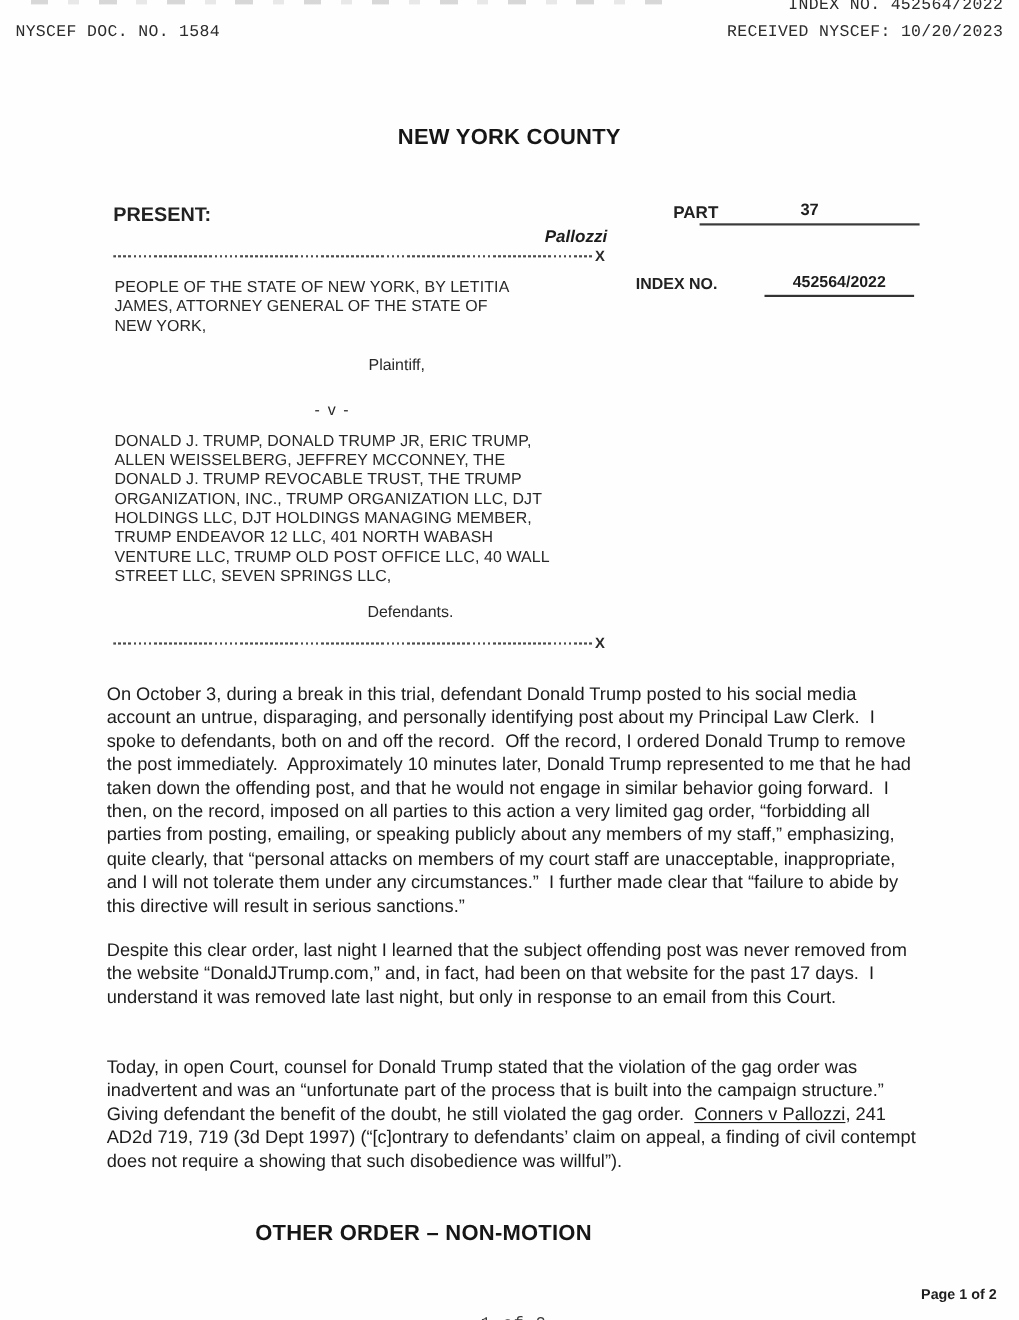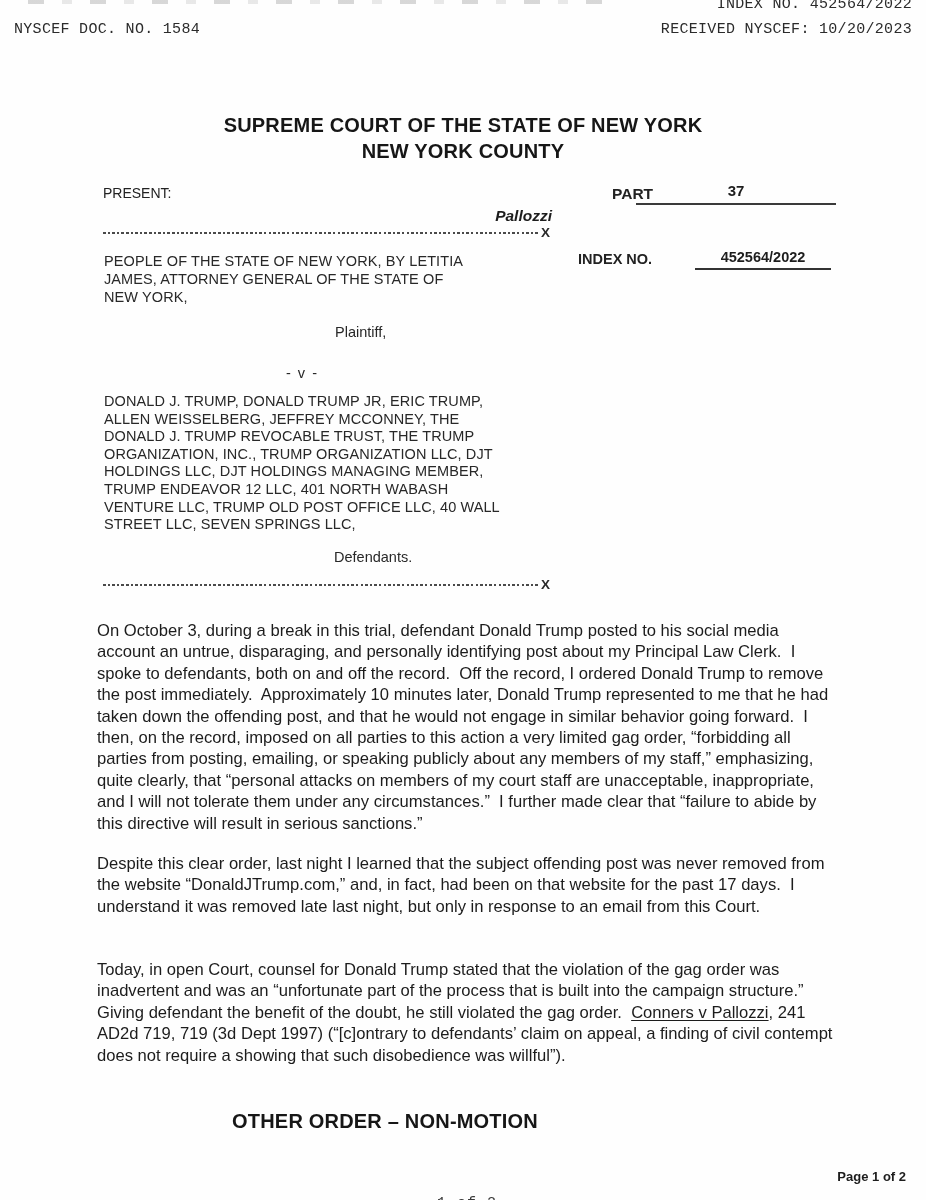--- a/index.html
+++ b/index.html
@@ -28,21 +28,21 @@
   .stamp-index-top{top:-4px;right:14px;}
   .stamp-doc{top:21px;left:14px;}
   .stamp-received{top:21px;right:14px;}
 
   
   .court-title{
     position:absolute;top:112px;left:0;width:926px;
     text-align:center;font-weight:bold;font-size:20px;line-height:26px;
     color:#161616;letter-spacing:.2px;
   }
-  .present-label{position:absolute;top:185px;left:103px;font-weight:normal;font-size:14px;}
+  .present-label{position:absolute;top:185px;left:103px;font-weight:bold;font-size:18px;}
   .judge-line{
     position:absolute;top:182px;left:192px;width:360px;height:21px;
     border-bottom:2.5px solid #3a3a3a;
   }
   .judge-name{font-weight:bold;font-size:15px;padding-left:7px;letter-spacing:.2px;color:#1d1d1d;}
   .part-label{position:absolute;top:185px;left:612px;font-weight:bold;font-size:15.5px;}
   .part-line{
     position:absolute;top:182px;left:636px;width:200px;height:21px;
     border-bottom:2px solid #3a3a3a;text-align:center;
   }
@@ -116,21 +116,20 @@
 
 <div class="page">
 
   <div class="stamp-remnant"></div>
 
   <div class="stamp stamp-index-top">INDEX NO. 452564/2022</div>
   <div class="stamp stamp-doc">NYSCEF DOC. NO. 1584</div>
   <div class="stamp stamp-received">RECEIVED NYSCEF: 10/20/2023</div>
 
   <div class="court-title">
-    <div>SUPREME COURT OF THE STATE OF NEW YORK</div>
     <div>NEW YORK COUNTY</div>
   </div>
 
   <div class="present-label">PRESENT:</div>
   <div class="part-label">PART</div>
   <div class="part-line">
     <span class="part-value">37</span>
   </div>
   <div class="justice-label">Pallozzi</div>
 

